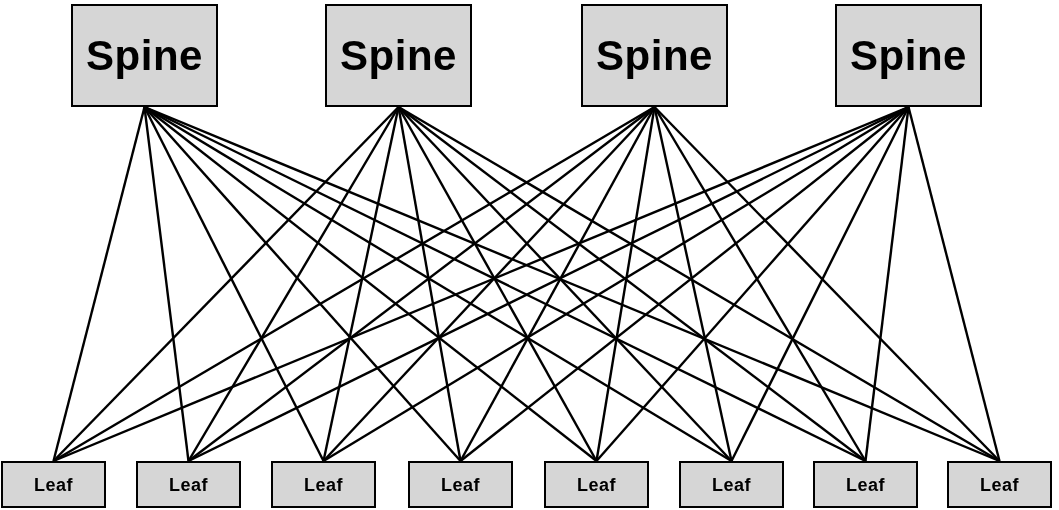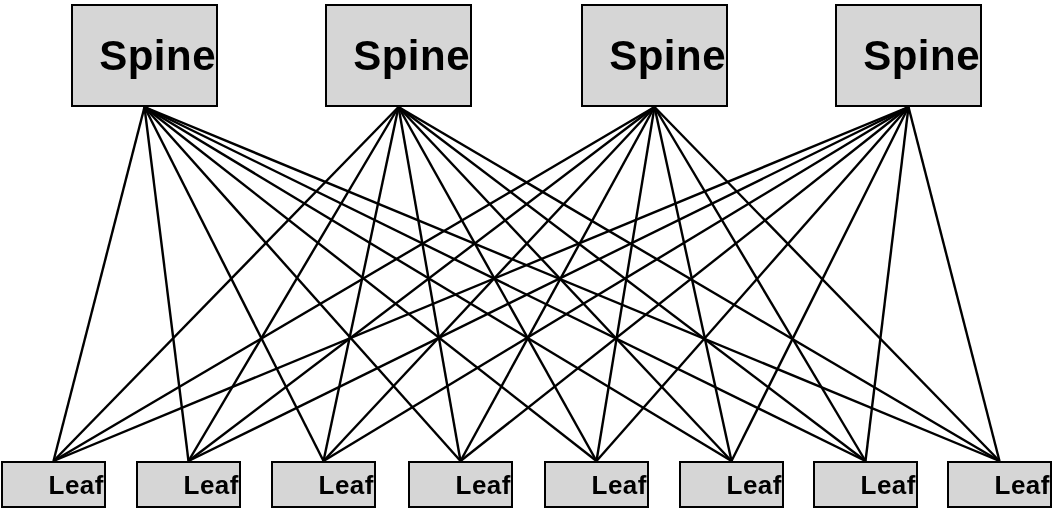--- a/index.html
+++ b/index.html
@@ -29,31 +29,31 @@
     width: 100%;
     height: 100%;
   }
   .node {
     position: absolute;
     box-sizing: border-box;
     border: 2px solid #000000;
     background: #d6d6d6;
     display: flex;
     align-items: center;
-    justify-content: flex-end;
+    justify-content: center;
     font-weight: bold;
     color: #000000;
     letter-spacing: 0.5px;
   }
   .node.spine .node-label {
     font-size: 42px;
     line-height: 1;
   }
   .node.leaf .node-label {
-    font-size: 26px;
+    font-size: 18px;
     line-height: 1;
   }
 </style>
 </head>
 <body>
 
 <div class="canvas" style="background: rgb(255, 255, 255);">
   <svg class="links-layer" viewBox="0 0 1059 510" xmlns="http://www.w3.org/2000/svg">
       <line x1="144.5" y1="107" x2="53.5" y2="461" stroke="#000000" stroke-width="2.4"></line>
       <line x1="144.5" y1="107" x2="188.5" y2="461" stroke="#000000" stroke-width="2.4"></line>

